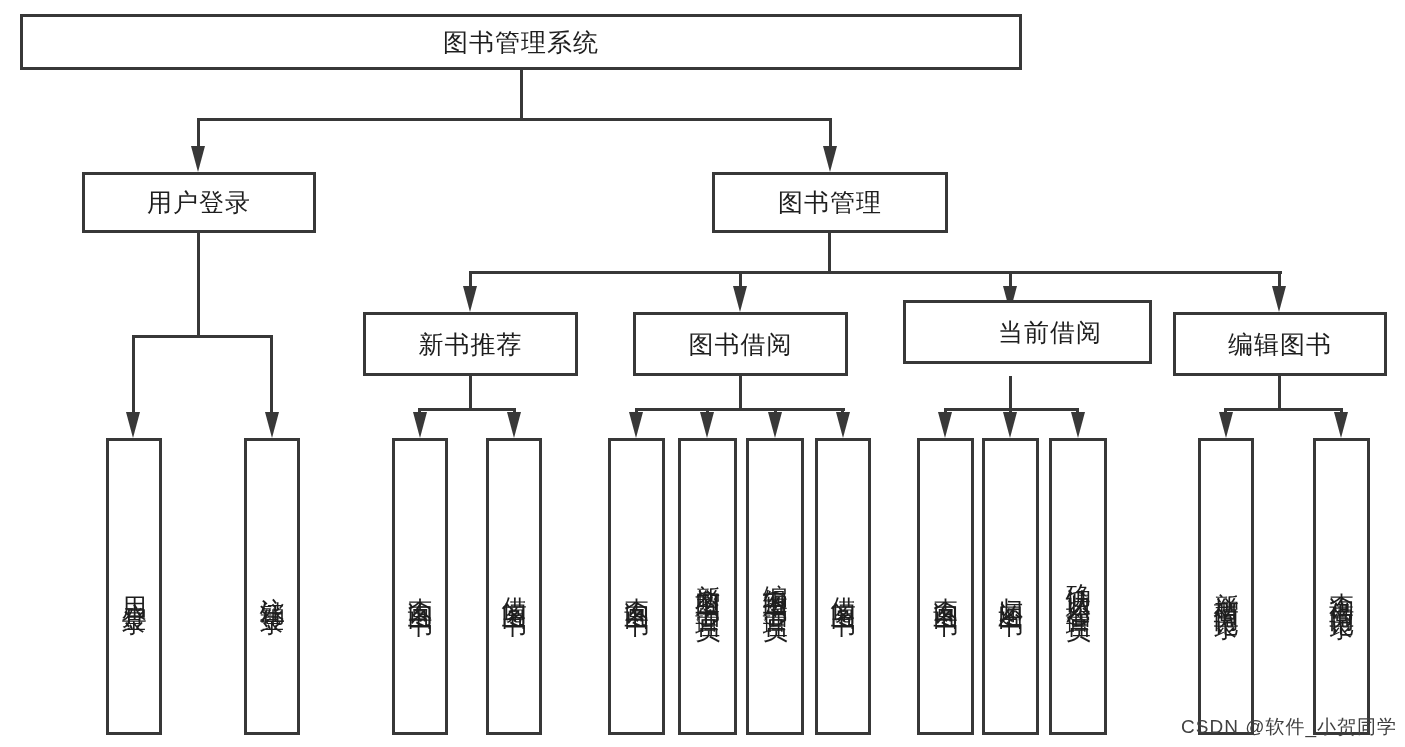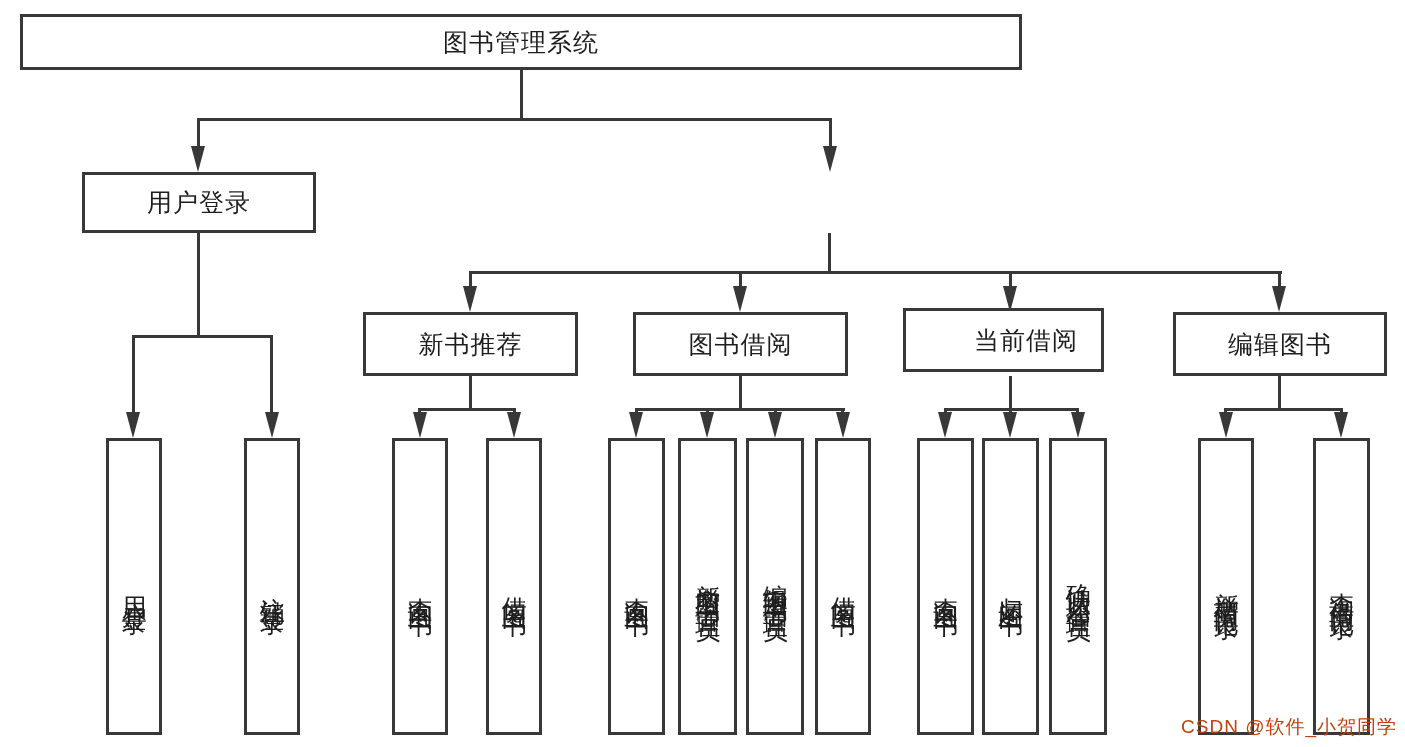--- a/index.html
+++ b/index.html
@@ -45,21 +45,21 @@
     height: 0;
     border-left: 7px solid transparent;
     border-right: 7px solid transparent;
     border-top: 26px solid #383838;
   }
   .watermark {
     position: absolute;
     right: 8px;
     bottom: 7px;
     font-size: 19px;
-    color: #c2410c;
+    color: #404040;
     letter-spacing: 1px;
     white-space: nowrap;
     margin-left: 28px;
   }
 </style>
 </head>
 <body>
 
 <div id="canvas">
 
@@ -69,20 +69,23 @@
 
   <div class="line" style="left:520px; top:70px; width:3px; height:48px;"></div>
   <div class="line" style="left:197px; top:118px; width:635px; height:3px;"></div>
   <div class="line" style="left:197px; top:118px; width:3px; height:28px;"></div>
   <div class="arrow" style="left:191px; top:146px;"></div>
   <div class="line" style="left:829px; top:118px; width:3px; height:28px;"></div>
   <div class="arrow" style="left:823px; top:146px;"></div>
 
   <div class="box" style="left:82px; top:172px; width:234px; height:61px;">
     <span class="hlabel">用户登录</span>
+  </div>
+  <div class="box" style="left:712px; top:172px; width:236px; height:61px;">
+    <span class="hlabel">图书管理</span>
   </div>
 
   <div class="line" style="left:197px; top:233px; width:3px; height:102px;"></div>
   <div class="line" style="left:132px; top:335px; width:141px; height:3px;"></div>
   <div class="line" style="left:132px; top:335px; width:3px; height:77px;"></div>
   <div class="arrow" style="left:126px; top:412px;"></div>
   <div class="line" style="left:270px; top:335px; width:3px; height:77px;"></div>
   <div class="arrow" style="left:265px; top:412px;"></div>
 
   <div class="line" style="left:828px; top:233px; width:3px; height:38px;"></div>
@@ -95,21 +98,21 @@
   <div class="arrow" style="left:1003px; top:286px;"></div>
   <div class="line" style="left:1278px; top:271px; width:3px; height:15px;"></div>
   <div class="arrow" style="left:1272px; top:286px;"></div>
 
   <div class="box" style="left:633px; top:312px; width:215px; height:64px;">
     <span class="hlabel">图书借阅</span>
   </div>
   <div class="box" style="left:363px; top:312px; width:215px; height:64px;">
     <span class="hlabel">新书推荐</span>
   </div>
-  <div class="box" style="left:903px; top:308px; width:201px; height:64px;padding-left:45px;">
+  <div class="box" style="left:903px; top:300px; width:249px; height:64px;padding-left:45px;">
     <span class="hlabel">当前借阅</span>
   </div>
   <div class="box" style="left:1173px; top:312px; width:214px; height:64px;">
     <span class="hlabel">编辑图书</span>
   </div>
 
   <div class="line" style="left:469px; top:376px; width:3px; height:32px;"></div>
   <div class="line" style="left:418px; top:408px; width:98px; height:3px;"></div>
   <div class="line" style="left:418px; top:408px; width:3px; height:6px;"></div>
   <div class="arrow" style="left:413px; top:412px;"></div>

